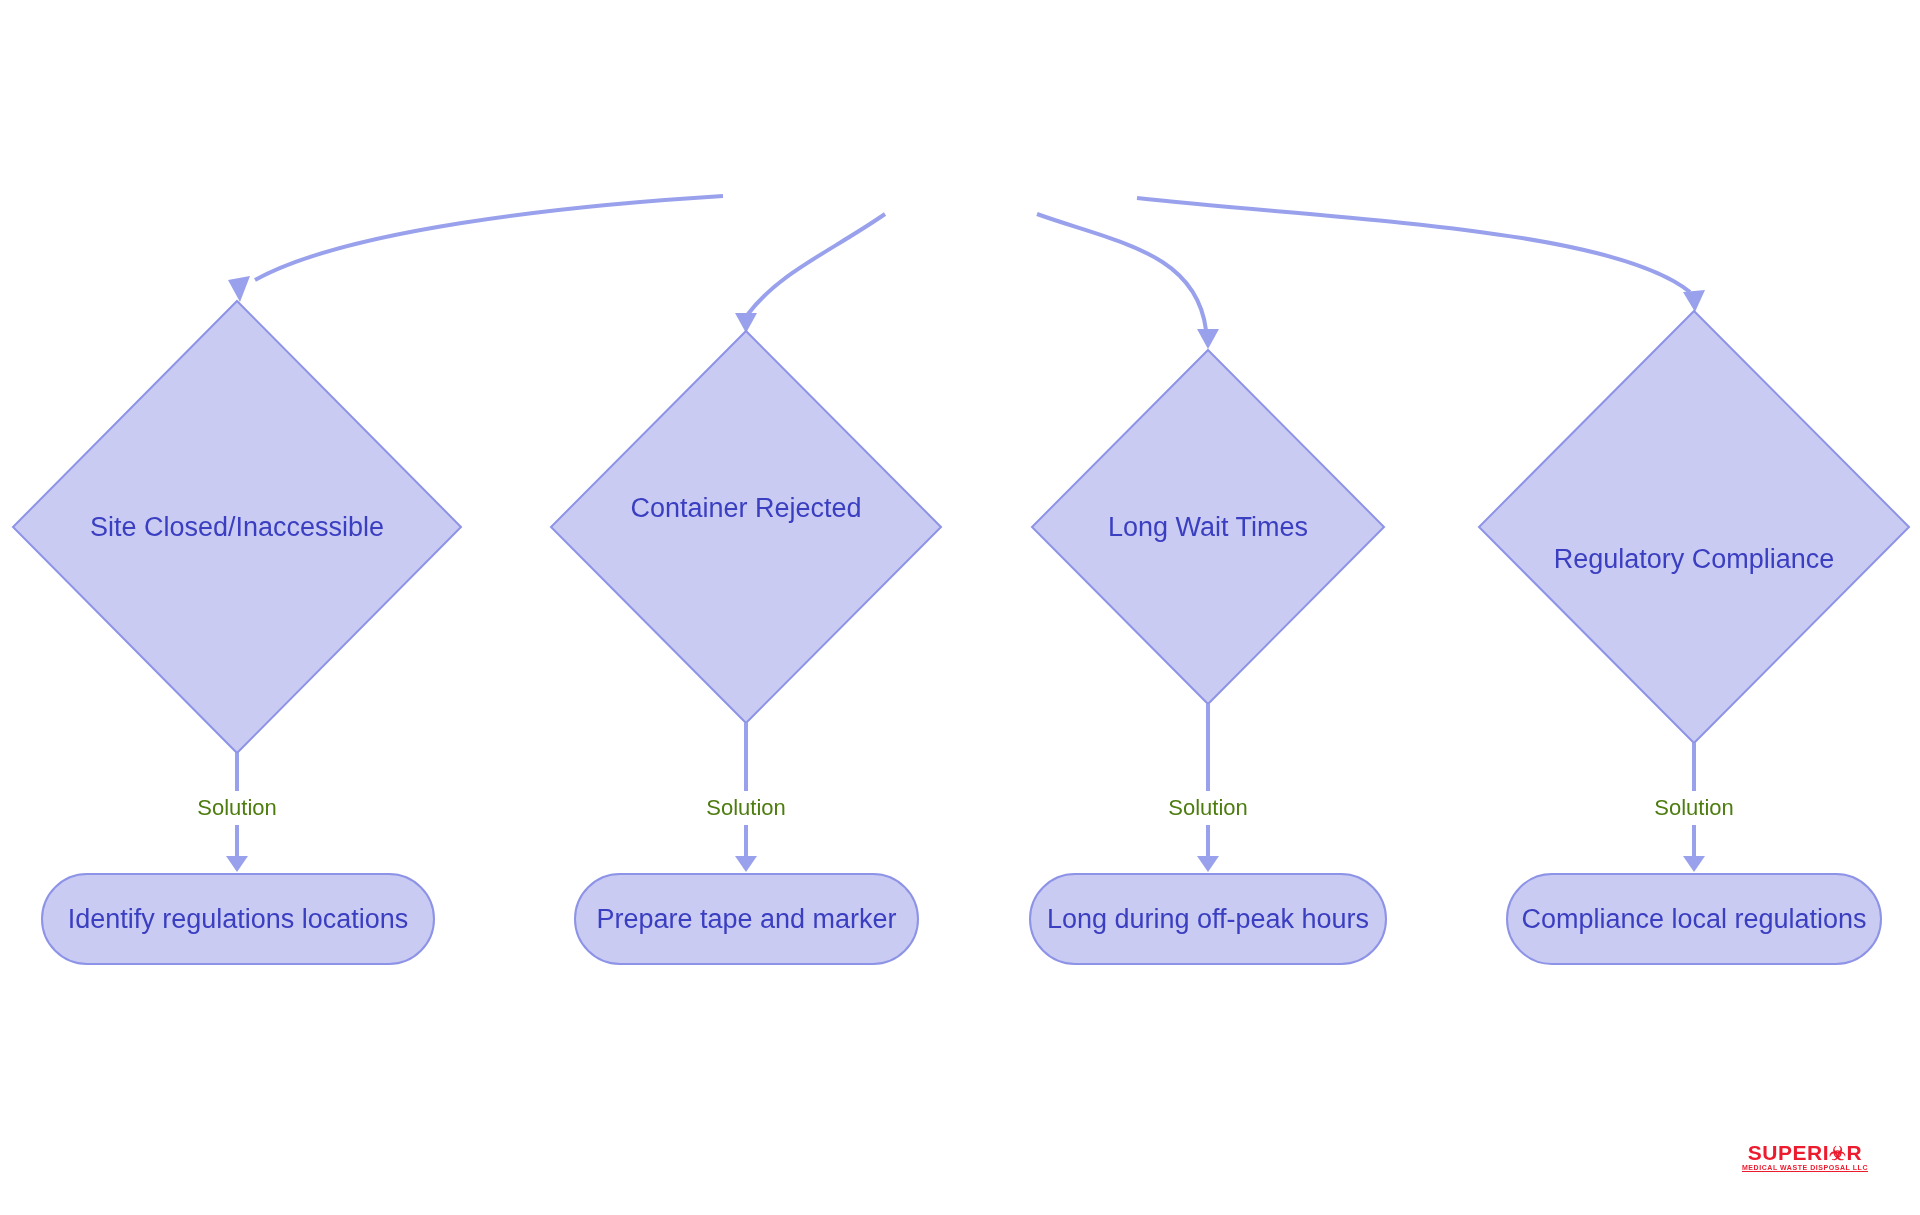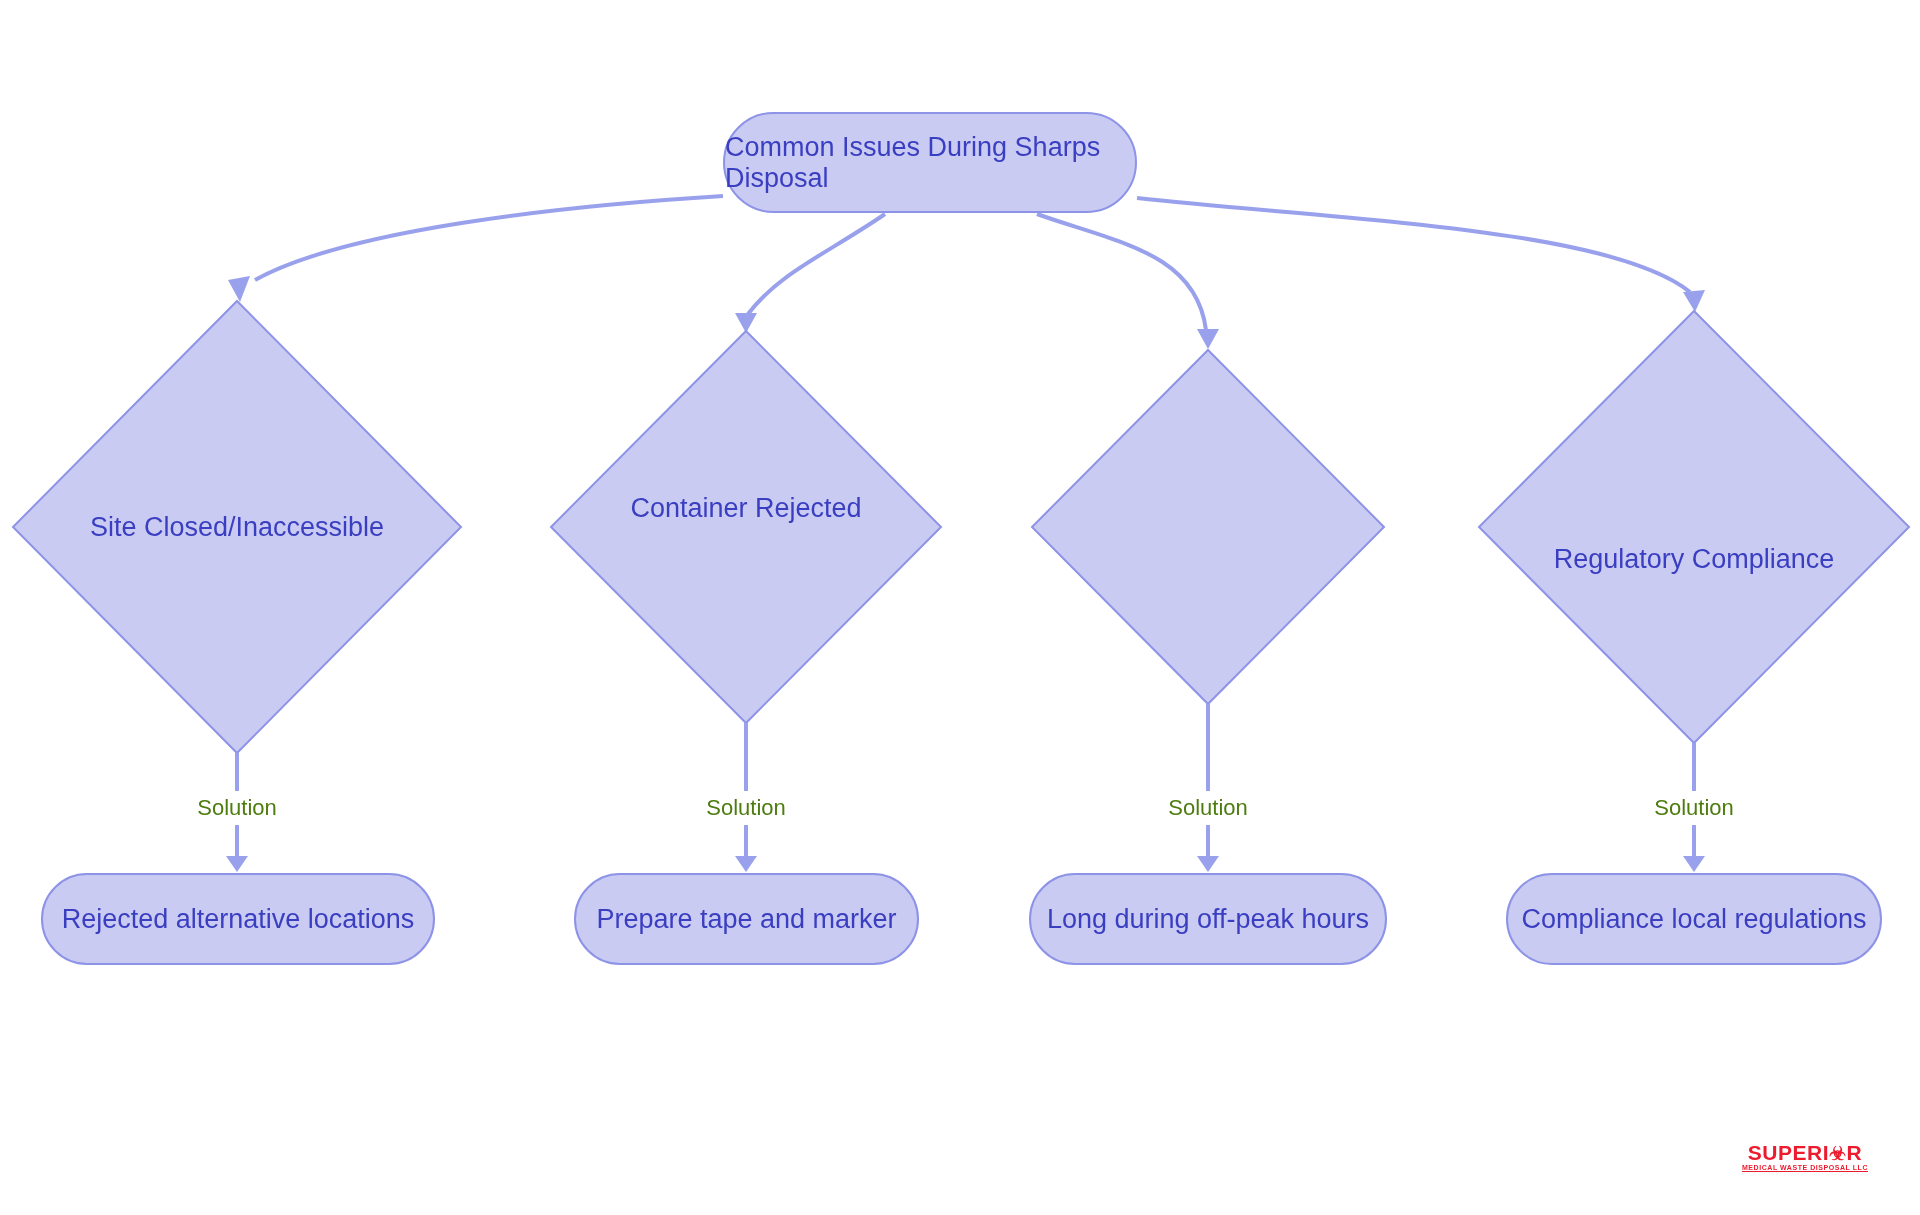--- a/index.html
+++ b/index.html
@@ -108,34 +108,32 @@
       <path d="M1694,743 L1694,858"></path>
     </g>
     <g fill="#99a1ec">
       <polygon points="226,856 248,856 237,872"></polygon>
       <polygon points="735,856 757,856 746,872"></polygon>
       <polygon points="1197,856 1219,856 1208,872"></polygon>
       <polygon points="1683,856 1705,856 1694,872"></polygon>
     </g>
   </svg>
 
-  <div class="title-node">
-    <span>Common Issues During Sharps Disposal</span>
-  </div>
 
   <div class="node-text diamond-label" style="left:17px;top:507px;">Site Closed/Inaccessible</div>
   <div class="node-text diamond-label" style="left:526px;top:488px;">Container Rejected</div>
+  <div class="node-text diamond-label" style="left:988px;top:507px;">Long Wait Times</div>
   <div class="node-text diamond-label" style="left:1474px;top:507px;margin-top:32px;">Regulatory Compliance</div>
 
   <div class="edge-label" style="left:237px;top:791px;">Solution</div>
   <div class="edge-label" style="left:746px;top:791px;">Solution</div>
   <div class="edge-label" style="left:1208px;top:791px;">Solution</div>
   <div class="edge-label" style="left:1694px;top:791px;">Solution</div>
 
-  <div class="pill" style="left:41px;width:394px;">Rejected alternative locations</div>
+  <div class="pill" style="left:41px;width:394px;">Identify regulations locations</div>
   <div class="pill" style="left:574px;width:345px;">Prepare tape and marker</div>
   <div class="pill" style="left:1029px;width:358px;">Long during off-peak hours</div>
   <div class="pill" style="left:1506px;width:376px;">Compliance local regulations</div>
 
   <div class="logo">
     <div class="wordmark"><span>SUPERI</span><span class="bio">☣</span><span>R</span></div>
     <div class="tagline">MEDICAL WASTE DISPOSAL LLC</div>
   </div>
 
 </div>

